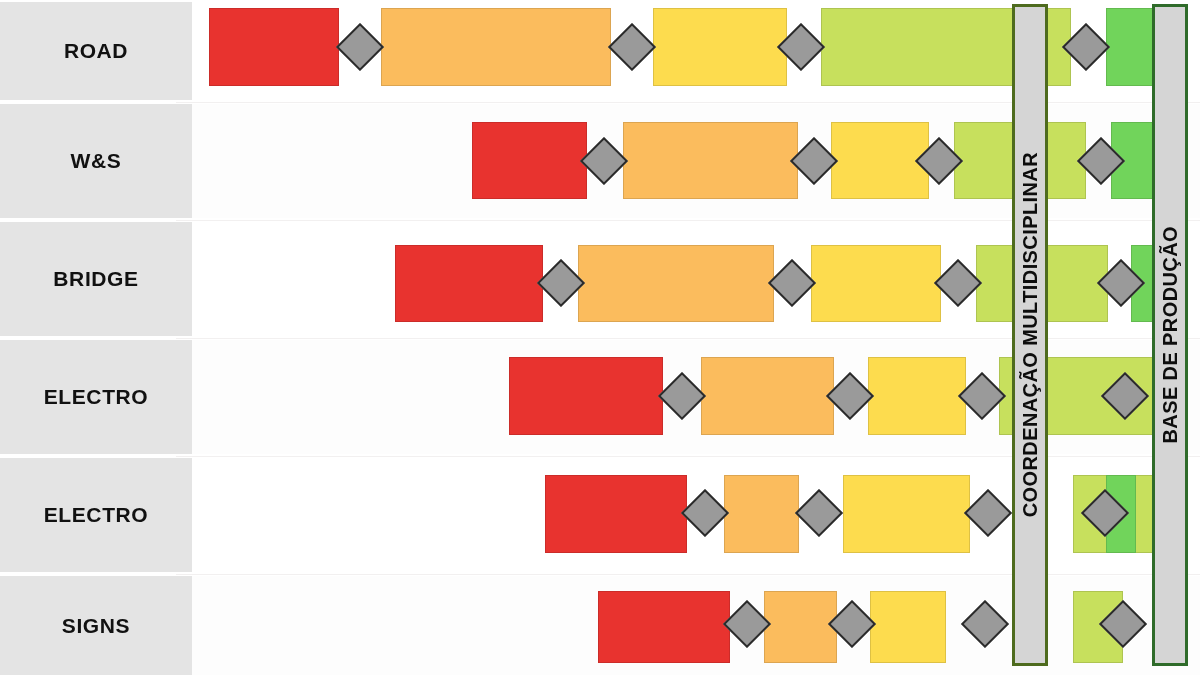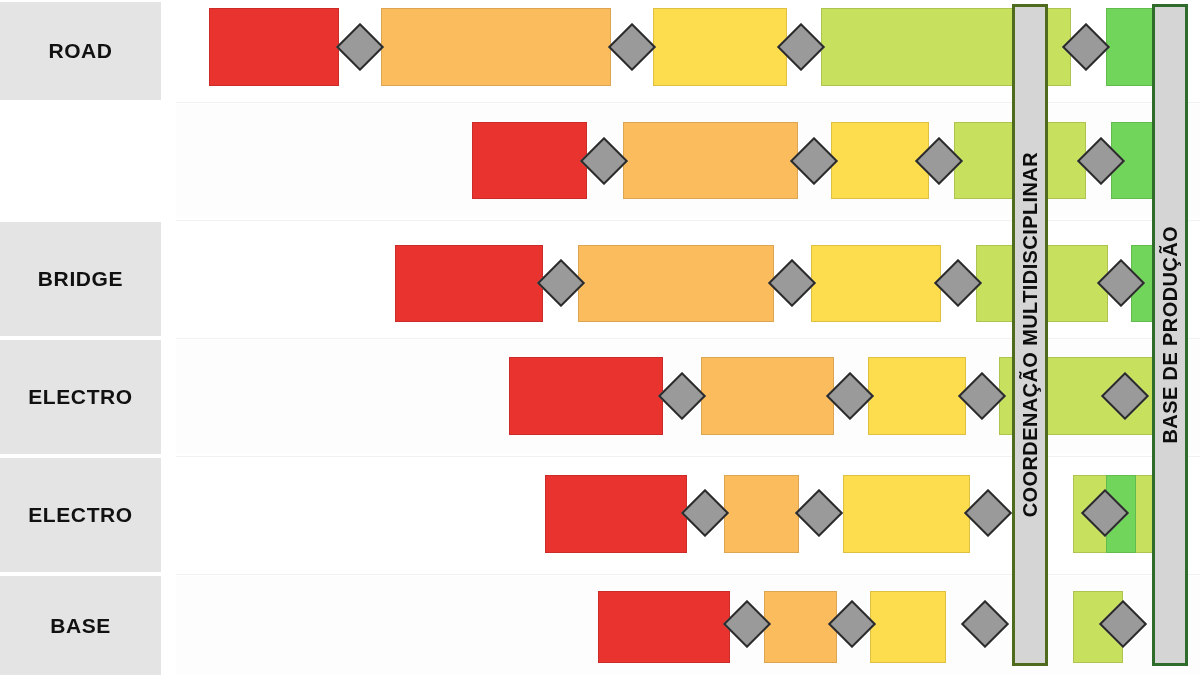--- a/index.html
+++ b/index.html
@@ -26,21 +26,21 @@
     position: absolute;
     left: 0;
     top: 0;
     width: 176px;
     height: 675px;
     z-index: 3;
   }
   .row-label {
     position: absolute;
     left: 0;
-    width: 161px;
+    width: 192px;
     background: #e4e4e4;
     display: flex;
     align-items: center;
     justify-content: center;
     box-sizing: border-box;
   }
   .row-label-text {
     font-size: 21px;
     font-weight: bold;
     letter-spacing: 0.6px;
@@ -197,27 +197,30 @@
         <div class="vband" style="left: 976px; width: 36px; top: 4px; height: 662px; border: 3px solid rgb(47, 107, 42);">
           <span class="vband-text">BASE DE PRODUÇÃO</span>
         </div>
       </div>
   </div>
 
   <div class="label-col" id="label-col">
       <div class="row-label" style="top: 2px; height: 98px;">
         <span class="row-label-text">ROAD</span>
       </div>
+      <div class="row-label" style="top: 104px; height: 114px;">
+        <span class="row-label-text">W&amp;S</span>
+      </div>
       <div class="row-label" style="top: 340px; height: 114px;">
         <span class="row-label-text">ELECTRO</span>
       </div>
       <div class="row-label" style="top: 222px; height: 114px;">
         <span class="row-label-text">BRIDGE</span>
       </div>
       <div class="row-label" style="top: 458px; height: 114px;">
         <span class="row-label-text">ELECTRO</span>
       </div>
       <div class="row-label" style="top: 576px; height: 99px;">
-        <span class="row-label-text">BASE</span>
+        <span class="row-label-text">SIGNS</span>
       </div>
     </div>
 
 </div>
 
 </body></html>

